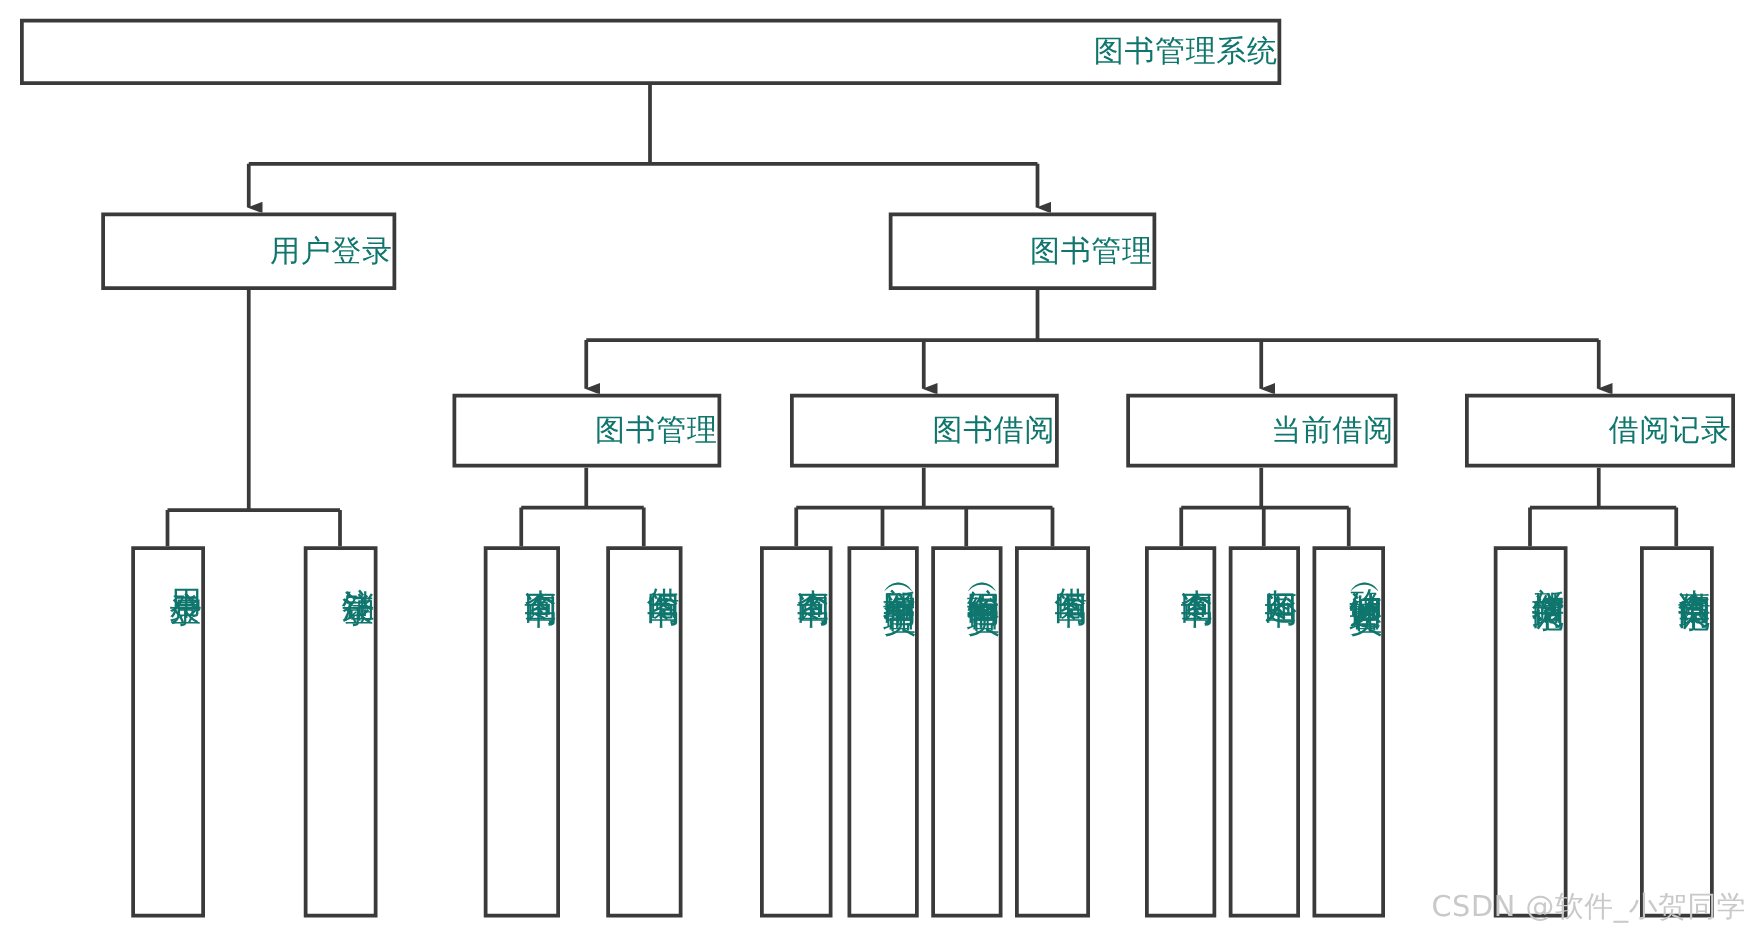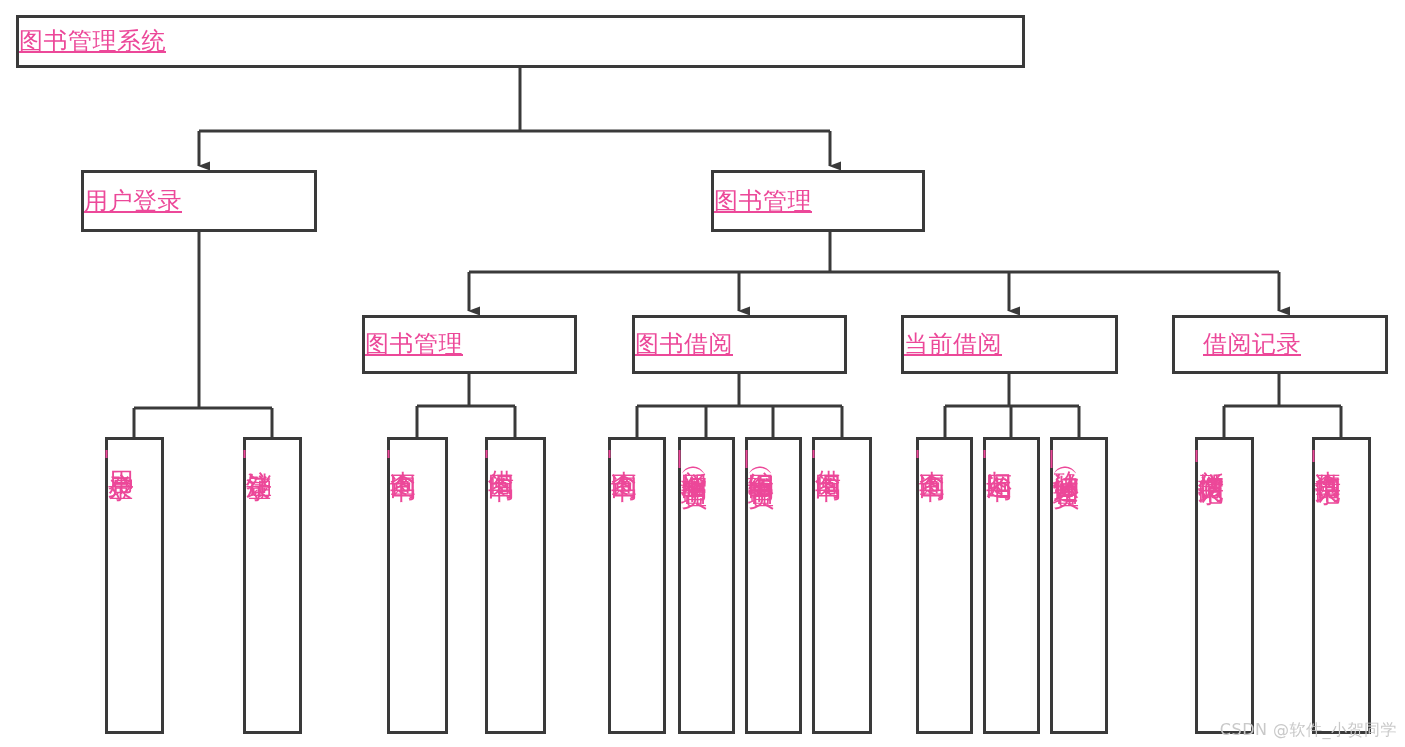--- a/index.html
+++ b/index.html
@@ -11,24 +11,23 @@
   #canvas{position:relative;width:1405px;height:747px;background:#ffffff;}
   svg#wires{position:absolute;left:0;top:0;width:1405px;height:747px;}
 
   .node{
     position:absolute;
     box-sizing:border-box;
     background:#ffffff;
     border:3px solid #3a3a3a;
     display:flex;
     align-items:center;
-    justify-content:flex-start;
-    color:#ec4899;
+    justify-content:flex-end;
+    color:#0f766e;
     z-index:2;
-    text-decoration:underline;
   }
   .node .lbl{
     display:block;
     text-align:center;
     line-height:1.18;
     letter-spacing:0.5px;
     white-space:nowrap;
   }
   
   .h-node .lbl{font-size:24px;}
@@ -42,21 +41,21 @@
     font-size:26px;
     line-height:1.02;
     letter-spacing:2px;
     white-space:nowrap;
   }
 
   .watermark{
     position:absolute;
     right:8px;
     bottom:6px;
-    font-size:16px;
+    font-size:23px;
     color:#c9c9c9;
     letter-spacing:0.5px;
     z-index:3;
     white-space:nowrap;
     font-family:"DejaVu Sans","Liberation Sans",sans-serif;
   }
 </style>
 </head>
 <body>
 

